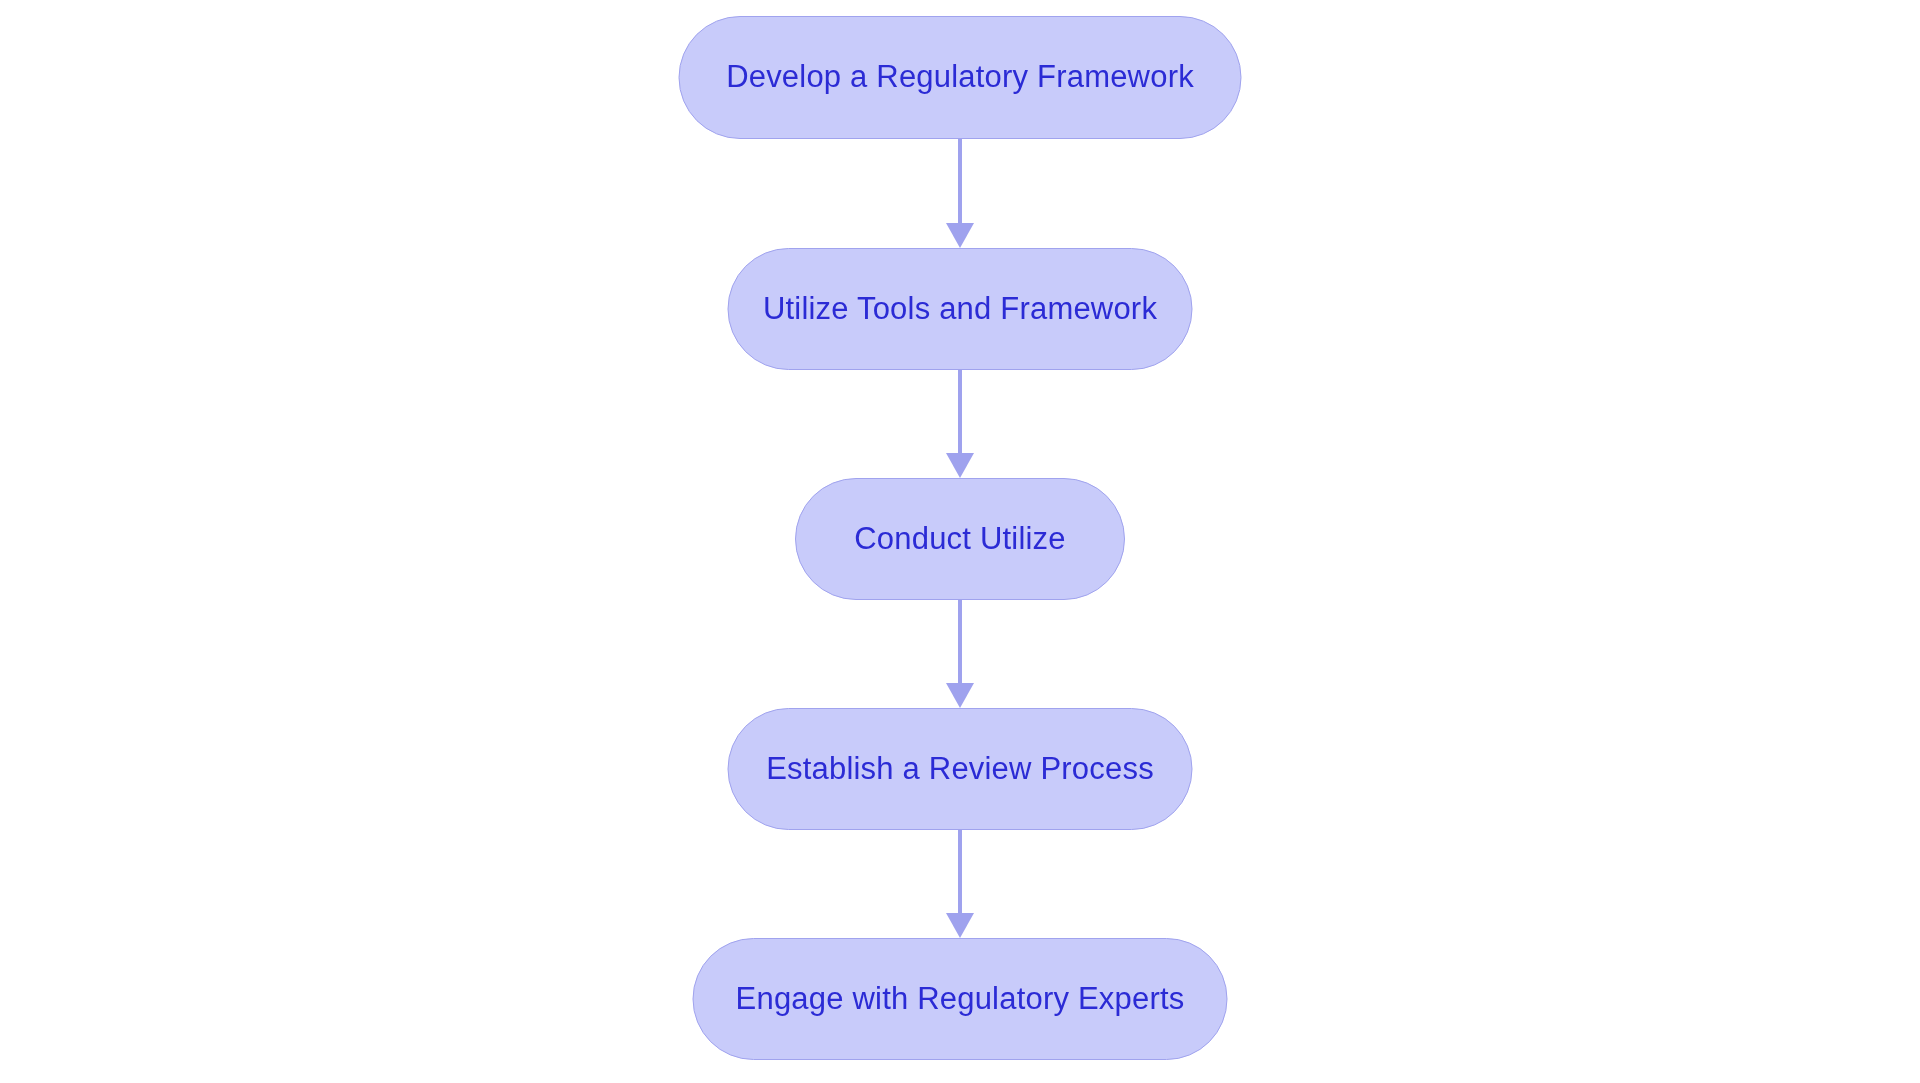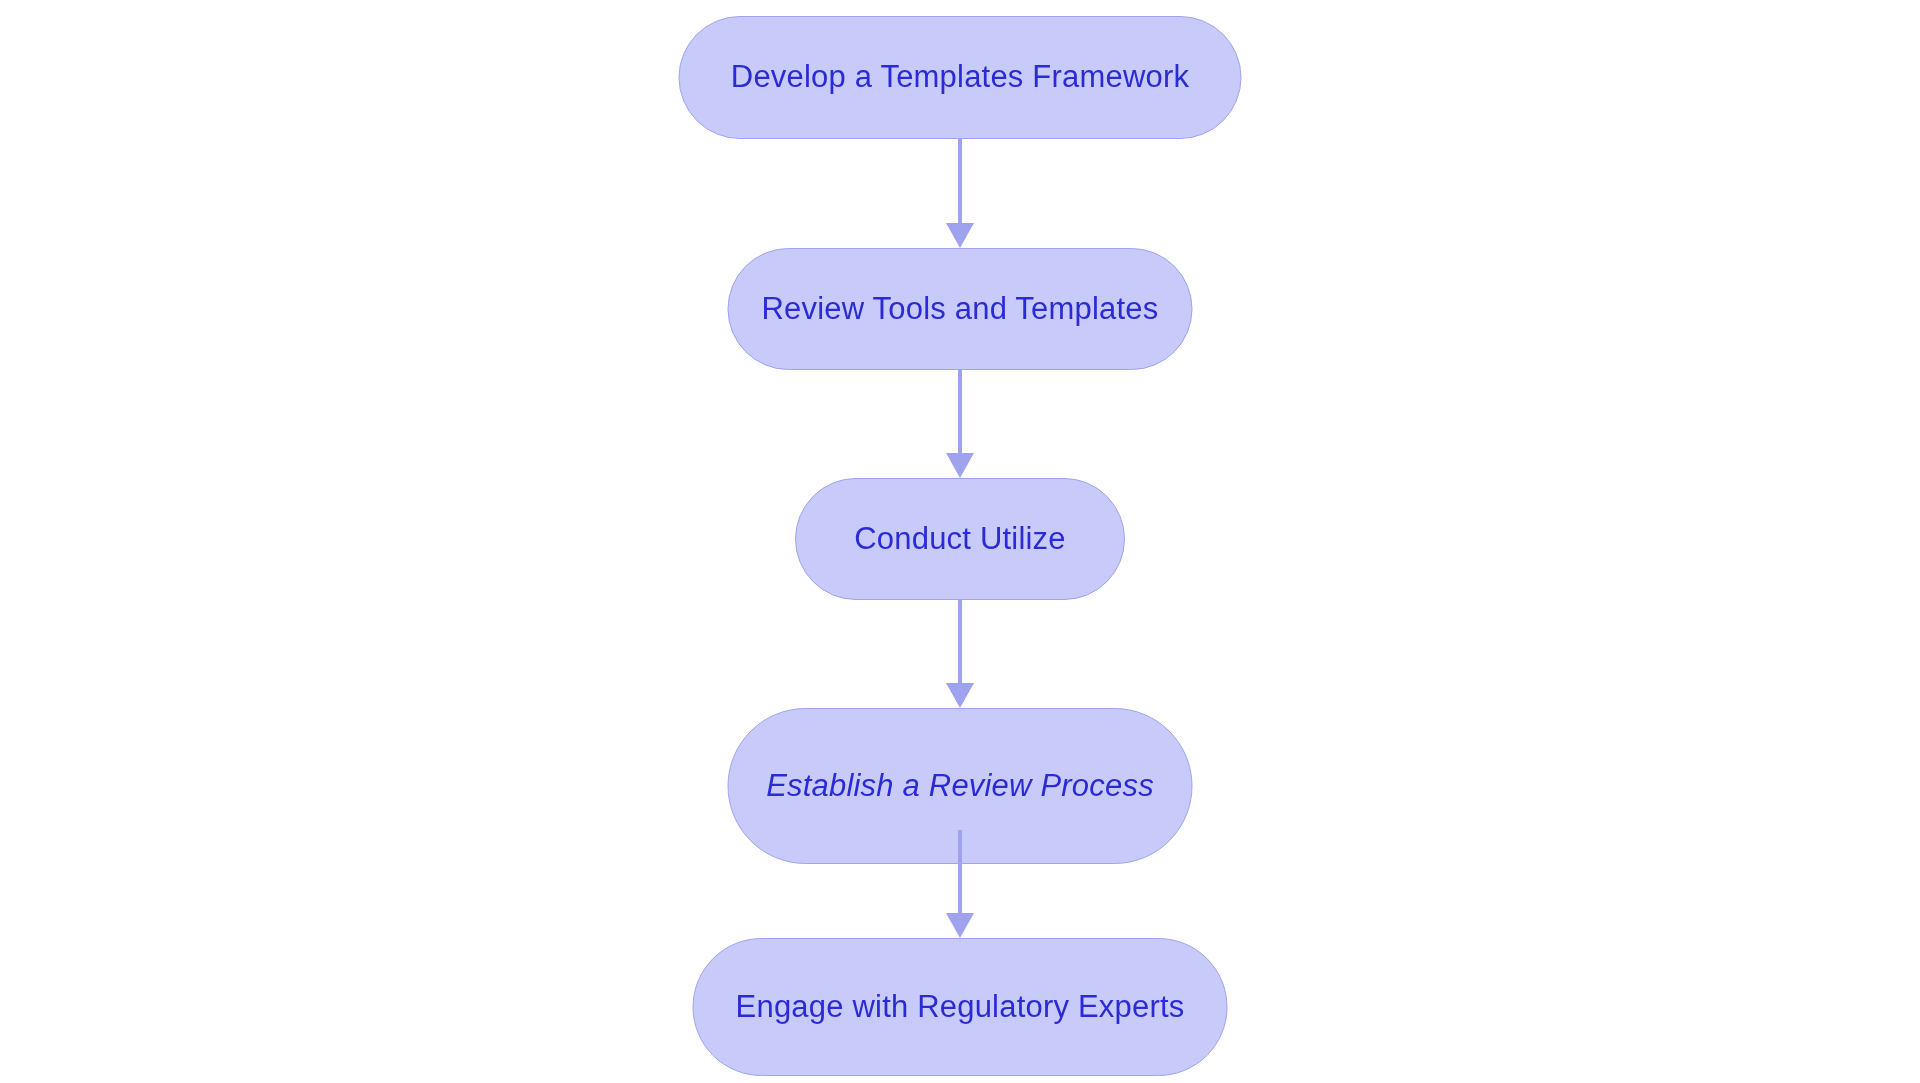--- a/index.html
+++ b/index.html
@@ -43,22 +43,22 @@
     letter-spacing: 0.2px;
     line-height: 1.1;
     white-space: nowrap;
     text-align: center;
     user-select: none;
   }
 
   #node-0 { top: 16px;  height: 123px; width: 563px; }
   #node-1 { top: 248px; height: 122px; width: 465px; }
   #node-2 { top: 478px; height: 122px; width: 330px; }
-  #node-3 { top: 708px; height: 156px; width: 465px; font-style: italic; }
-  #node-4 { top: 938px; height: 138px; width: 535px; }
+  #node-3 { top: 708px; height: 122px; width: 465px; }
+  #node-4 { top: 938px; height: 122px; width: 535px; }
 
   
   .connector {
     position: absolute;
     left: 960px;
     transform: translateX(-50%);
     width: 30px;
     pointer-events: none;
   }
   .connector .stem {
@@ -89,30 +89,30 @@
   #connector-2 .stem { height: 87px; }
   #connector-3 { top: 830px; height: 108px; }
   #connector-3 .stem { height: 87px; }
 </style>
 </head>
 <body>
 
 <div id="flow-canvas">
 
   <div class="node" id="node-0">
-    <span class="node-label">Develop a Templates Framework</span>
+    <span class="node-label">Develop a Regulatory Framework</span>
   </div>
 
   <div class="connector" id="connector-0">
     <div class="stem"></div>
     <div class="head"></div>
   </div>
 
   <div class="node" id="node-1">
-    <span class="node-label">Review Tools and Templates</span>
+    <span class="node-label">Utilize Tools and Framework</span>
   </div>
 
   <div class="connector" id="connector-1">
     <div class="stem"></div>
     <div class="head"></div>
   </div>
 
   <div class="node" id="node-2">
     <span class="node-label">Conduct Utilize</span>
   </div>

